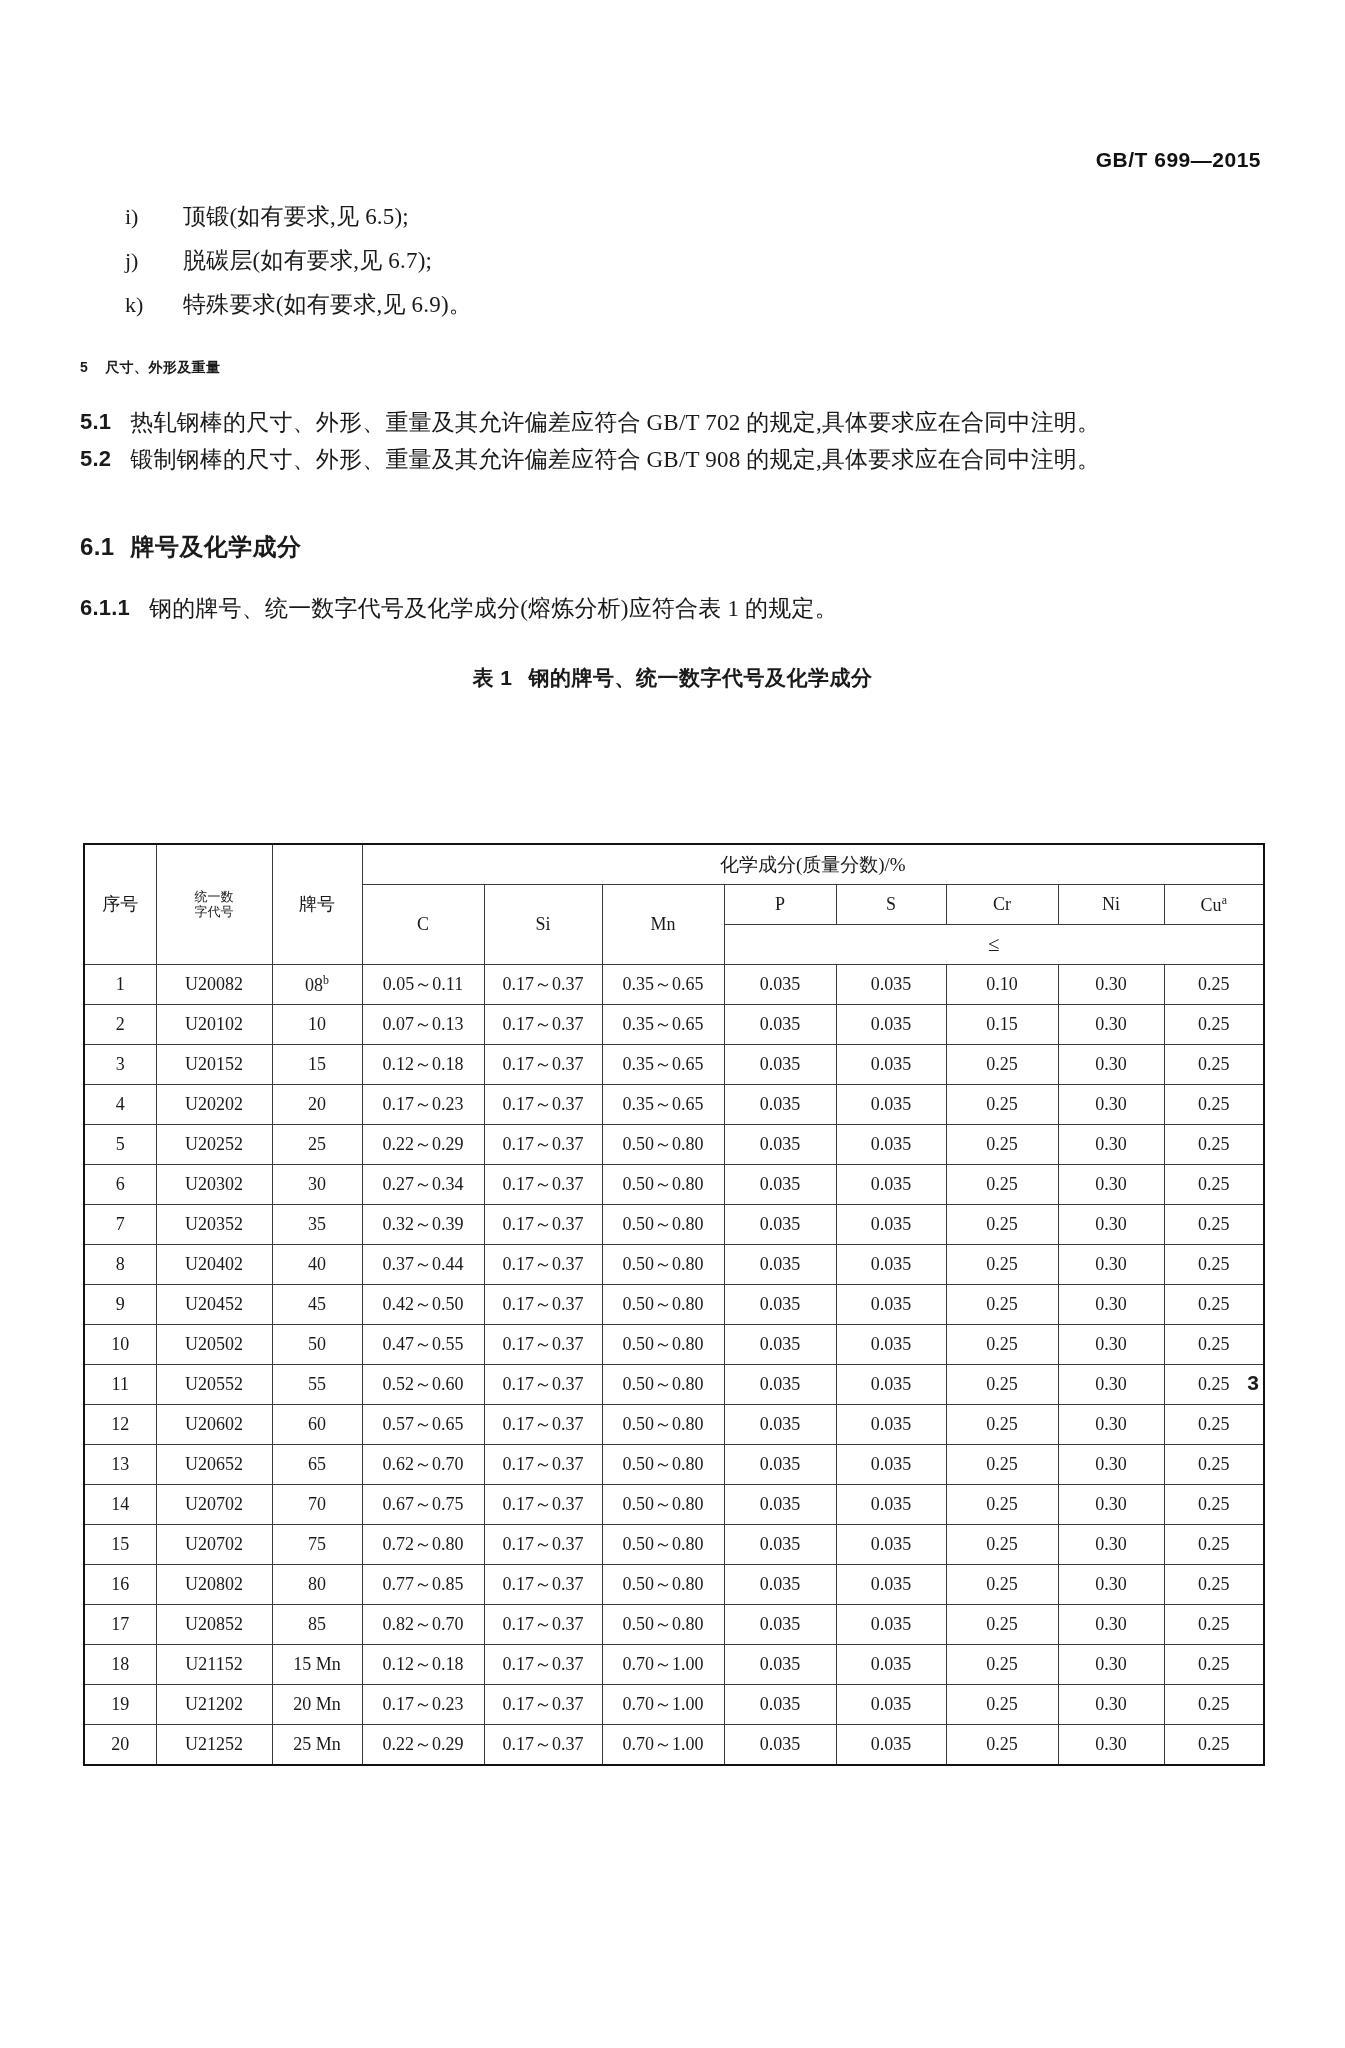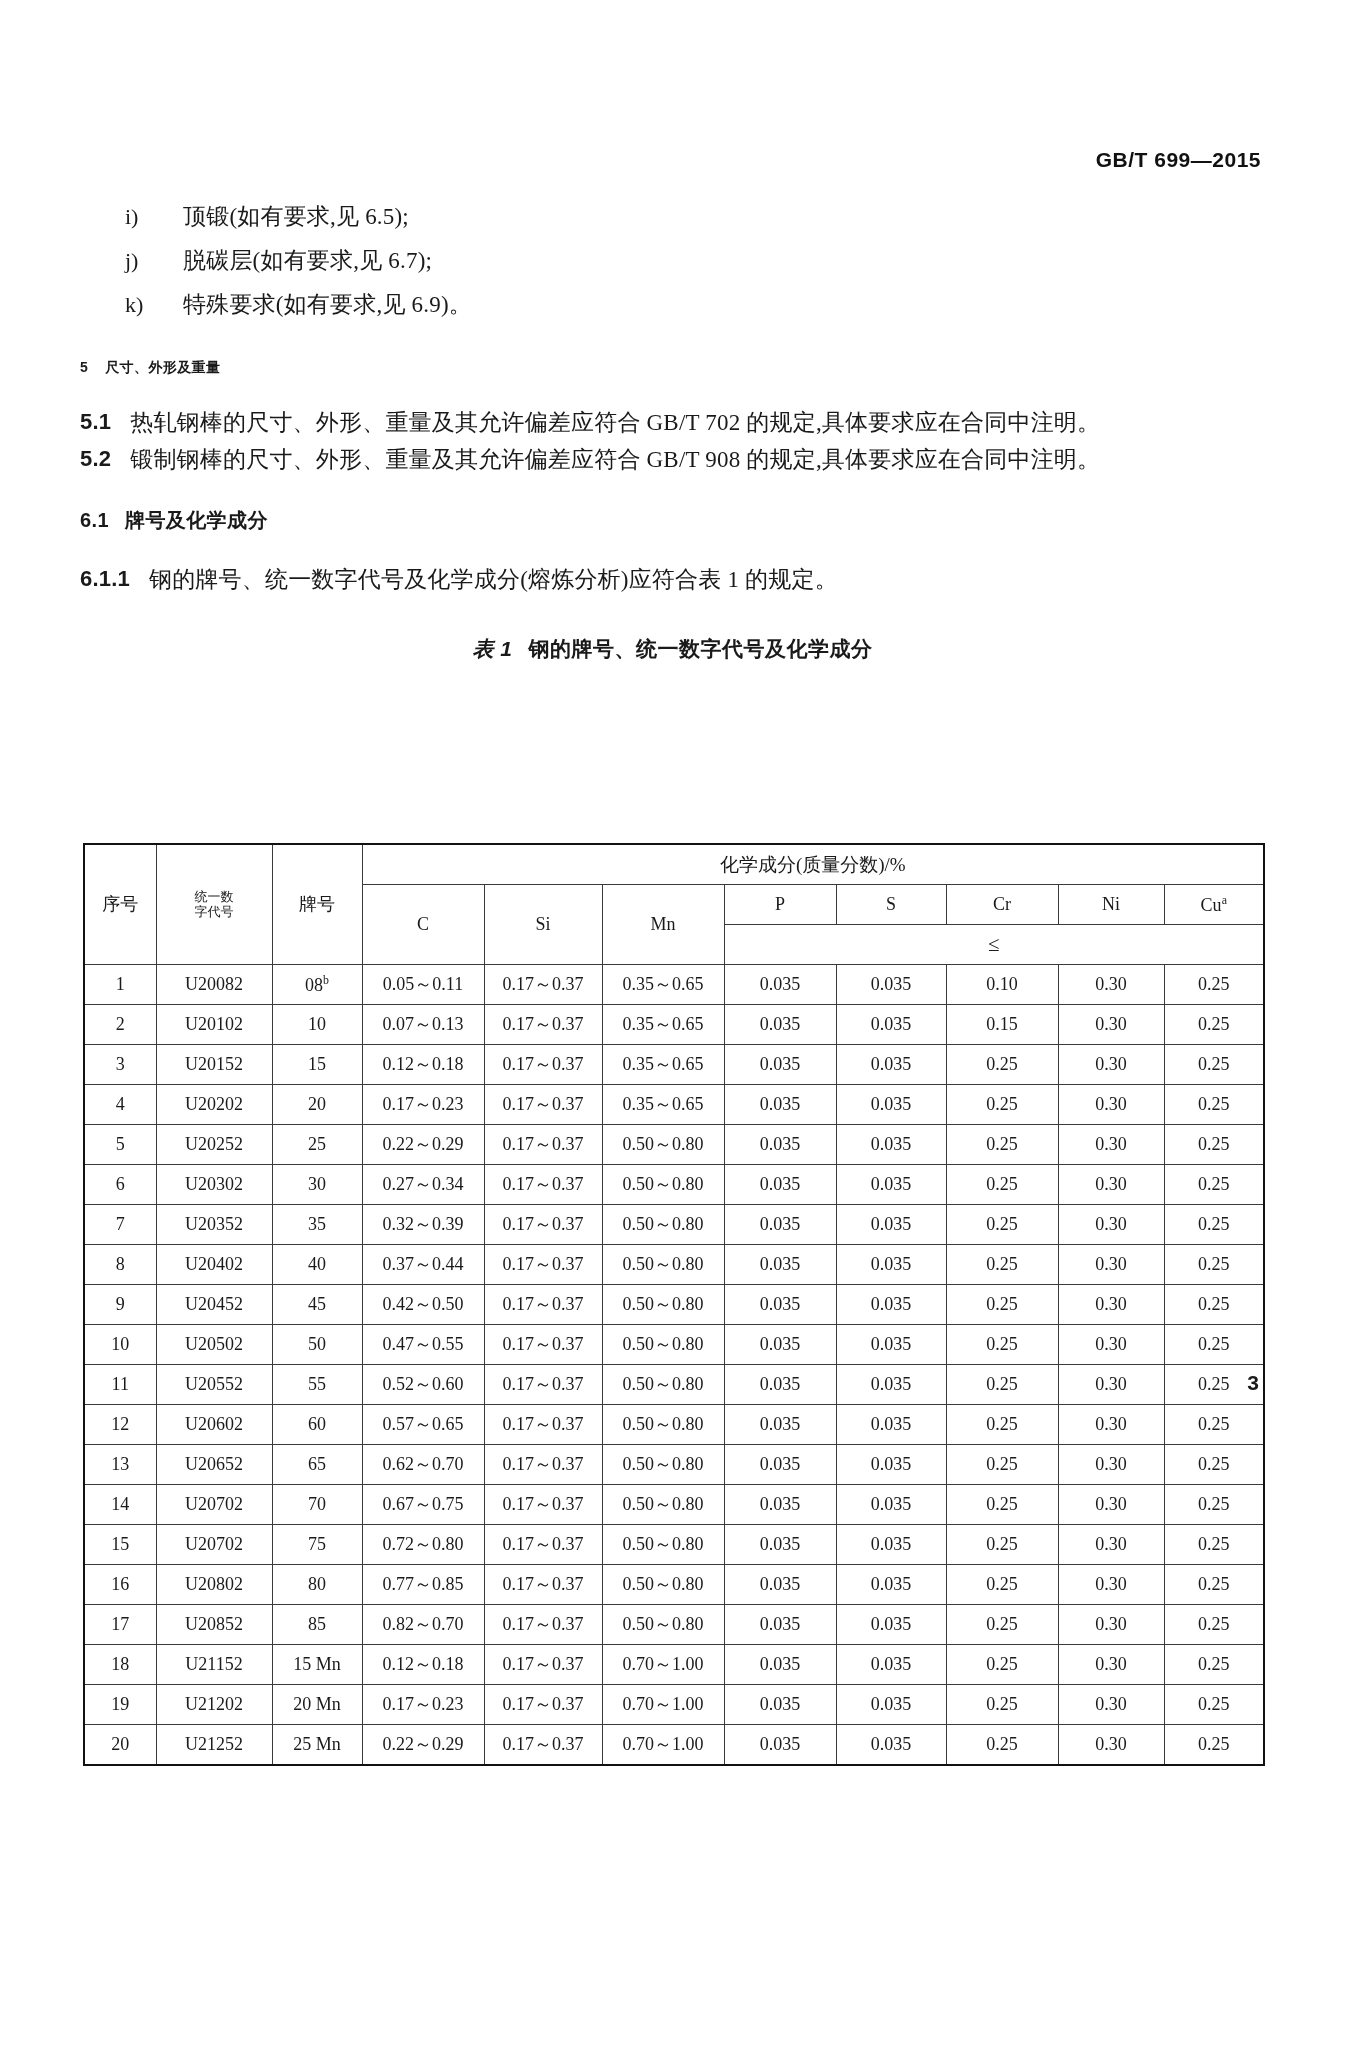--- a/index.html
+++ b/index.html
@@ -68,22 +68,22 @@
     font-size: 14px;
     margin-top: 43px;
     margin-bottom: 0;
     letter-spacing: 0.4px;
   }
   .heading1 .num { margin-right: 17px; }
 
   .heading2 {
     font-family: "Liberation Sans", "DejaVu Sans", sans-serif;
     font-weight: bold;
-    font-size: 20px;
-    margin-top: 36px;
+    font-size: 24px;
+    margin-top: 60px;
     margin-bottom: 0;
     letter-spacing: 0.4px;
   }
   .heading2 .num { margin-right: 16px; }
 
   .para {
     display: flex;
     align-items: flex-start;
     font-size: 23px;
     line-height: 1.0;
@@ -102,21 +102,21 @@
 
   
   .table-caption {
     text-align: center;
     font-family: "Liberation Sans", "DejaVu Sans", sans-serif;
     font-weight: bold;
     font-size: 21px;
     margin-top: 44px;
     letter-spacing: 0.5px;
   }
-  .table-caption .capnum { margin: 0 16px 0 0; font-style: italic; }
+  .table-caption .capnum { margin: 0 16px 0 0; }
 
   
   .table-wrap {
     position: absolute;
     left: 83px;
     top: 843px;
     width: 1180px;
   }
   table.spec {
     border-collapse: collapse;

